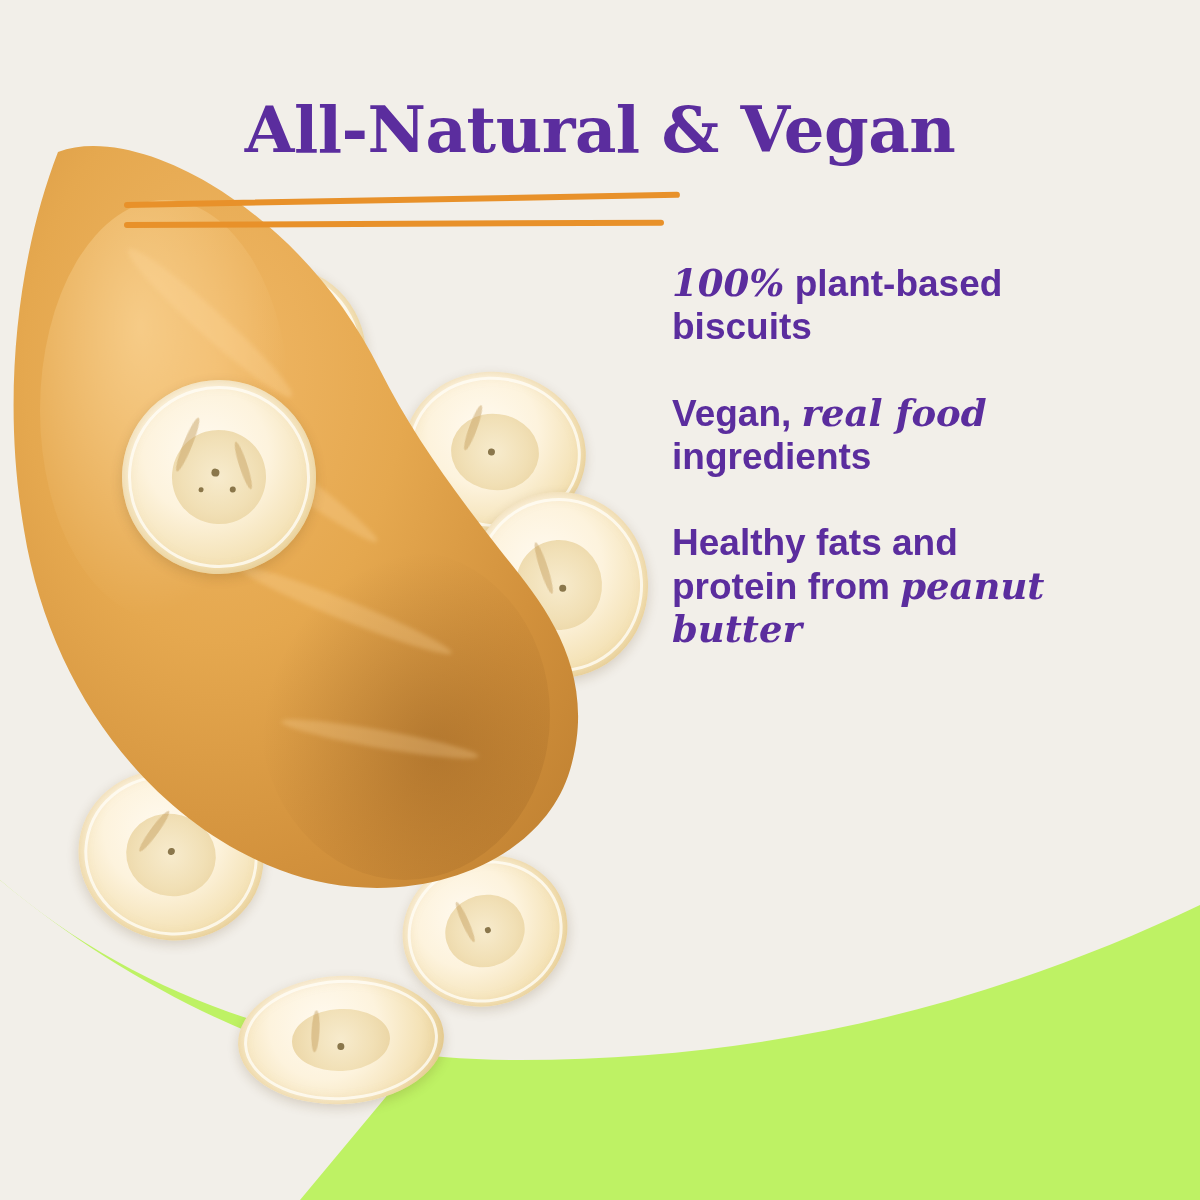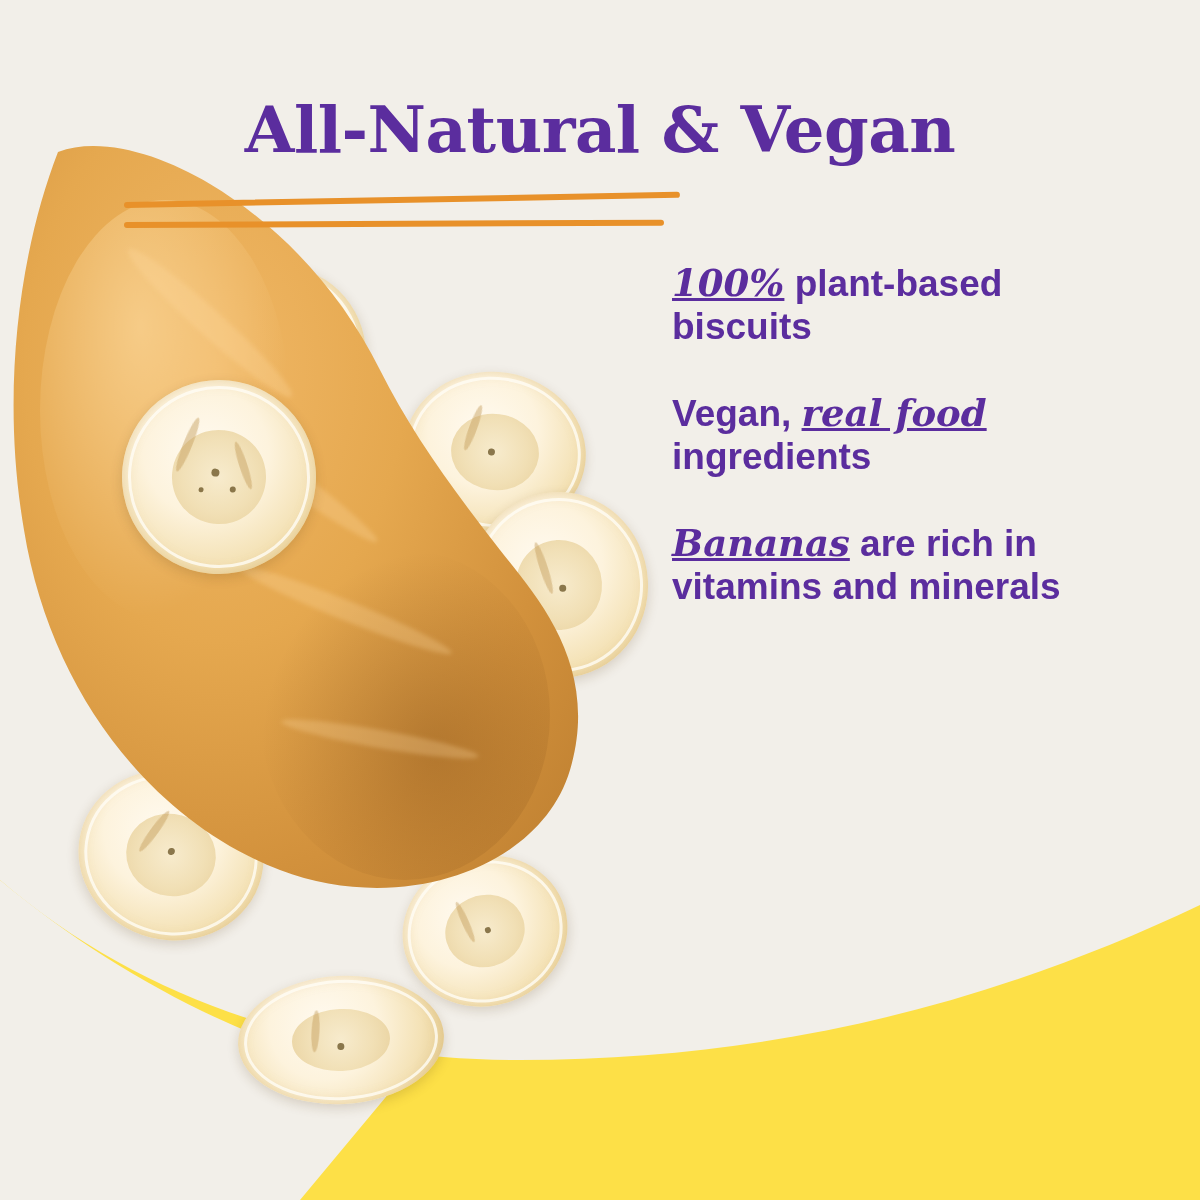--- a/index.html
+++ b/index.html
@@ -11,21 +11,21 @@
     height: 1200px;
     background: #ffffff;
     font-family: "Liberation Sans", sans-serif;
     overflow: hidden;
   }
 
   #poster {
     position: relative;
     width: 1200px;
     height: 1200px;
-    background: #fde047;
+    background: #bef264;
     overflow: hidden;
   }
 
   
   #cream-panel {
     position: absolute;
     left: 0;
     top: 0;
     width: 1200px;
     height: 1200px;
@@ -103,21 +103,20 @@
     font-weight: bold;
     font-size: 37px;
     line-height: 1.15;
     margin-bottom: 44px;
   }
   .bullet:last-child { margin-bottom: 0; }
   .em {
     font-family: "DejaVu Serif", serif;
     font-style: italic;
     font-weight: bold;
-    text-decoration: underline;
   }
 
   
   #art {
     position: absolute;
     left: 0;
     top: 140px;
     width: 660px;
     height: 980px;
   }
@@ -285,19 +284,19 @@
   <div id="copy">
 
     <div class="bullet">
       <span class="em">100%</span><span> plant-based biscuits</span>
     </div>
 
     <div class="bullet">
       <span>Vegan, </span><span class="em">real food</span><span> ingredients</span>
     </div>
 
-
     <div class="bullet">
-      <span></span><span class="em">Bananas</span><span> are rich in vitamins and minerals</span>
-    </div>
+      <span>Healthy fats and protein from </span><span class="em">peanut butter</span><span></span>
+    </div>
+
 
   </div>
 </div>
 
 </body></html>

